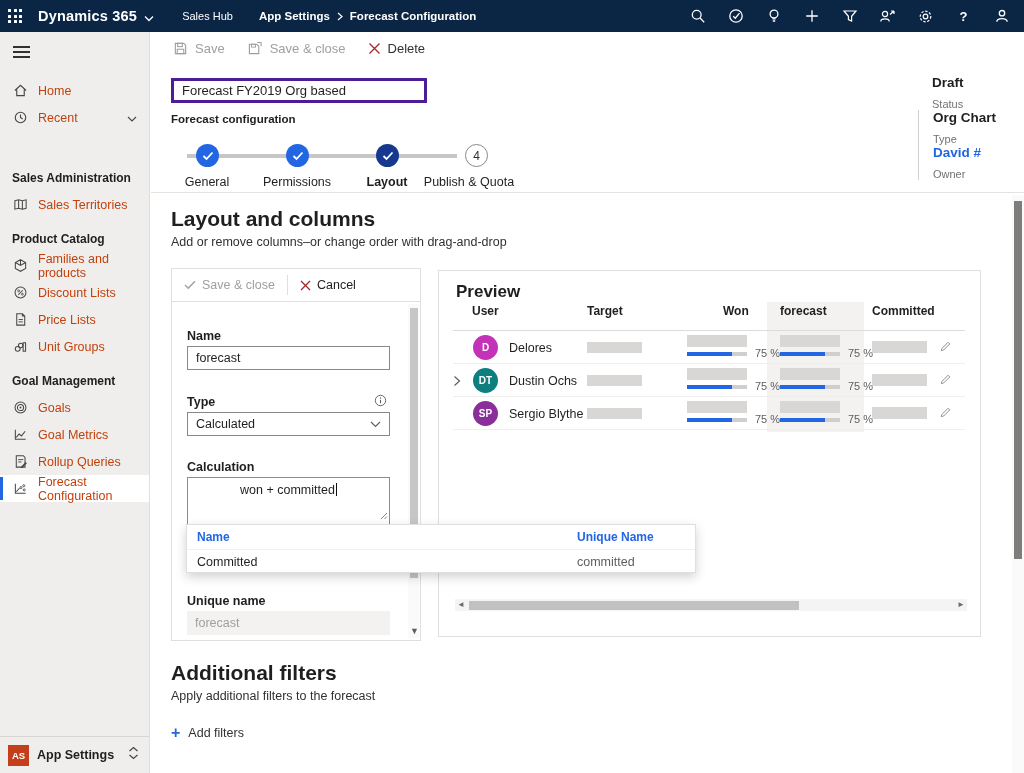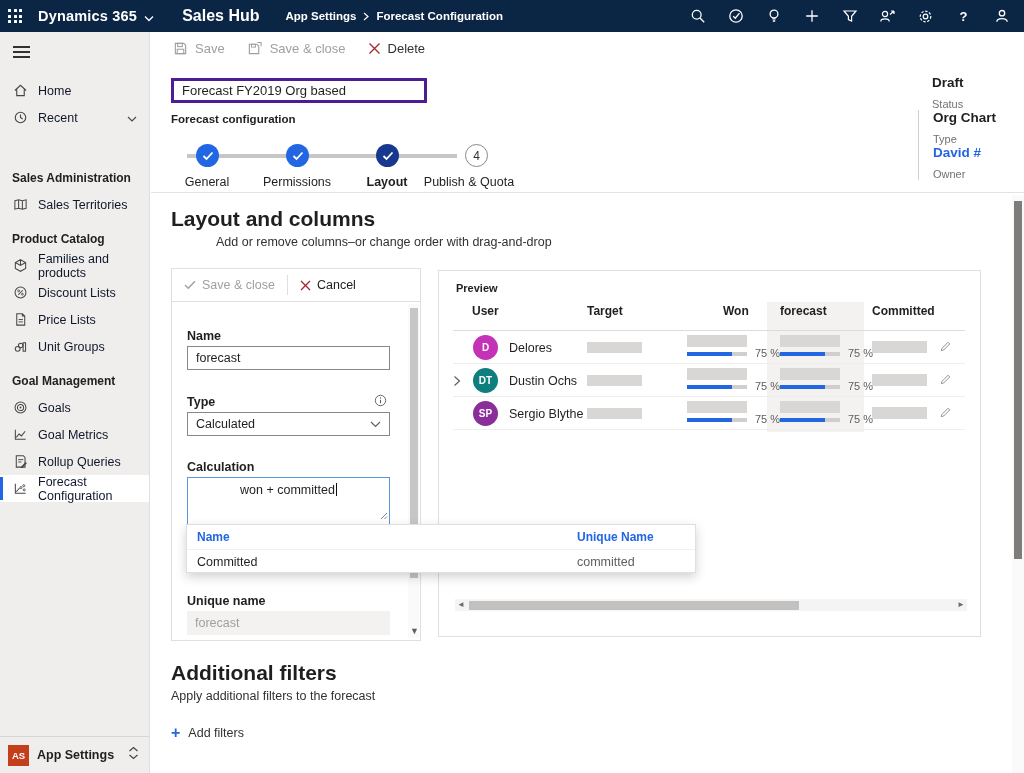--- a/index.html
+++ b/index.html
@@ -8,33 +8,33 @@
   .abs { position:absolute; }
 
   
   #topbar { position:absolute; left:0; top:0; width:1024px; height:32px;
     background:#0B2545; display:flex; align-items:center; color:#fff; z-index:50; }
   .waffle { width:30px; height:32px; display:flex; align-items:center; justify-content:center; cursor:pointer; }
   .waffle-grid { display:grid; grid-template-columns:repeat(3,3px); grid-gap:2.5px; }
   .waffle-grid i { width:3px; height:3px; background:#fff; border-radius:0.5px; }
   .tb-app { font-size:14.5px; font-weight:bold; margin-left:8px; letter-spacing:.2px; }
   .tb-chev { margin:2px 6px 0 7px; }
-  .tb-hub { font-size:16px; margin-left:22px; font-weight:700; }
+  .tb-hub { font-size:11px; margin-left:22px; font-weight:400; }
   .tb-crumb { font-size:11.5px; margin-left:26px; font-weight:600; display:flex; align-items:center; gap:7px; }
   .tb-right { margin-left:auto; display:flex; align-items:center; gap:21px; padding-right:14px; }
   .tb-icon { width:17px; height:17px; display:flex; align-items:center; justify-content:center; cursor:pointer; }
   .tb-icon svg { display:block; }
   .tb-help { font-size:13px; font-weight:600; }
 
   
   #sidebar { position:absolute; left:0; top:32px; width:150px; height:741px;
     background:#efeeec; border-right:1px solid #e1dfdd; z-index:10; }
   .hamburger { padding:14px 0 10px 13px; cursor:pointer; }
   .hamburger i { display:block; width:17px; height:2px; background:#323130; margin-bottom:3px; }
-  .nav-item { display:flex; align-items:center; height:27px; padding-left:12px; cursor:pointer; font-size:12.5px; color:#0f172a; position:relative; }
+  .nav-item { display:flex; align-items:center; height:27px; padding-left:12px; cursor:pointer; font-size:12.5px; color:#c2410c; position:relative; }
   .nav-item .ic { width:16px; height:16px; margin-right:10px; flex:none; display:flex; align-items:center; justify-content:center; }
   .nav-item .chev { margin-left:auto; margin-right:12px; }
   .nav-item.sel { background:#fff; }
   .nav-item.sel::before { content:""; position:absolute; left:0; top:2px; bottom:2px; width:2.5px; background:#2266E3; }
   .nav-group-title { font-size:12px; font-weight:bold; padding:14px 0 6px 12px; color:#201f1e; }
   .nav-gap { height:26px; }
   #sidebar-footer { position:absolute; left:0; bottom:0; width:149px; height:37px;
     border-top:1px solid #d8d6d4; display:flex; align-items:center; padding-left:8px; background:#efeeec; cursor:pointer; }
   .as-badge { width:21px; height:21px; background:#C43E1C; color:#fff; font-size:9.5px; font-weight:bold;
     display:flex; align-items:center; justify-content:center; }
@@ -105,21 +105,21 @@
     border:1px solid #e1dfdd; box-shadow:0 4px 10px rgba(0,0,0,.18); z-index:30; }
   .fly-head { display:flex; height:25px; align-items:center; border-bottom:1px solid #f0f0f0; }
   .fly-row { display:flex; height:23px; align-items:center; cursor:pointer; }
   .fly-c1 { width:390px; padding-left:10px; font-size:12.5px; }
   .fly-c2 { font-size:12.5px; }
   .fly-head .fly-c1, .fly-head .fly-c2 { color:#2266E3; font-weight:bold; font-size:12px; }
 
   
   #preview-card { position:absolute; left:287px; top:205px; width:543px; height:367px;
     border:1px solid #e1dfdd; background:#fff; }
-  .pv-title { position:absolute; left:17px; top:11px; font-size:11px; font-weight:bold; }
+  .pv-title { position:absolute; left:17px; top:11px; font-size:17px; font-weight:bold; }
   .pv-band { position:absolute; left:328px; top:31px; width:97px; height:130px; background:#f3f2f1; }
   .pv-head { position:absolute; top:33px; font-size:12px; font-weight:bold; color:#201f1e; }
   .pv-headline { position:absolute; left:14px; top:59px; width:512px; border-top:1px solid #dddcdb; }
   .pv-row { position:absolute; left:14px; width:512px; height:33px; }
   .pv-row-divider { position:absolute; left:0; bottom:0; width:100%; border-top:1px solid #efeeed; }
   .avatar { position:absolute; left:20px; top:4px; width:25px; height:25px; border-radius:50%;
     color:#fff; font-size:10px; font-weight:bold; display:flex; align-items:center; justify-content:center; }
   .pv-name { position:absolute; left:56px; top:10px; font-size:12.5px; }
   .row-chev { position:absolute; left:0px; top:9px; cursor:pointer; }
   .ph-bar { position:absolute; background:#d8d7d6; }
@@ -428,21 +428,21 @@
     </div>
     <span class="step-label" style="left:36px;">General</span>
     <span class="step-label" style="left:126px;">Permissions</span>
     <span class="step-label bold" style="left:216px;">Layout</span>
     <span class="step-label" style="left:298px;">Publish &amp; Quota</span>
   </div>
 
   <div class="hr"></div>
 
   <div class="sec-title" style="top:142px;">Layout and columns</div>
-  <div class="sec-sub" style="top:170px;margin-left:45px;">Add or remove columns–or change order with drag-and-drop</div>
+  <div class="sec-sub" style="top:170px;">Add or remove columns–or change order with drag-and-drop</div>
 
   <div id="editor-card">
     <div id="editor-toolbar">
       <div class="ed-cmd disabled">
         <svg width="12" height="10" viewBox="0 0 12 10">
             <path d="M1 5 L4.3 8.2 L11 1.2" stroke="#a19f9d" stroke-width="1.4" fill="none"></path>
           </svg>
         <span>Save &amp; close</span>
       </div>
       <div class="ed-divider"></div>

